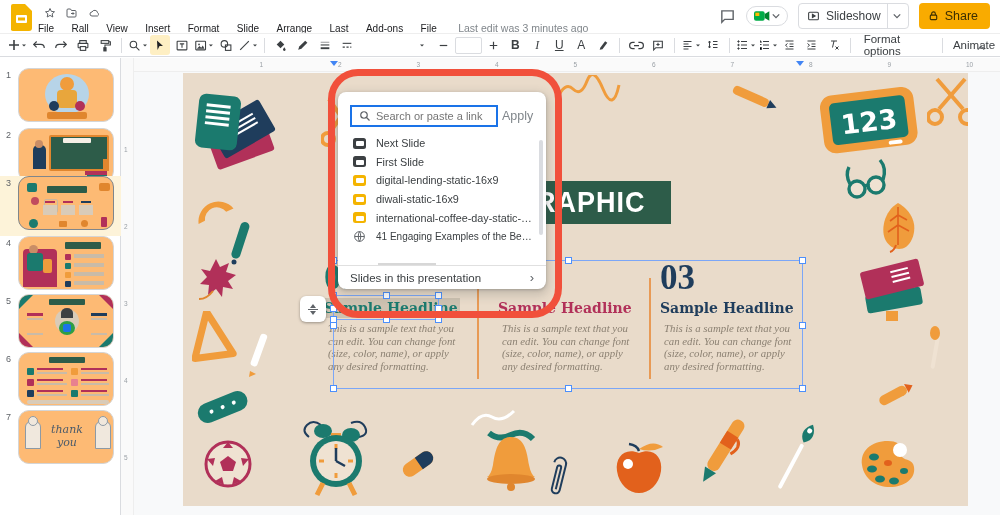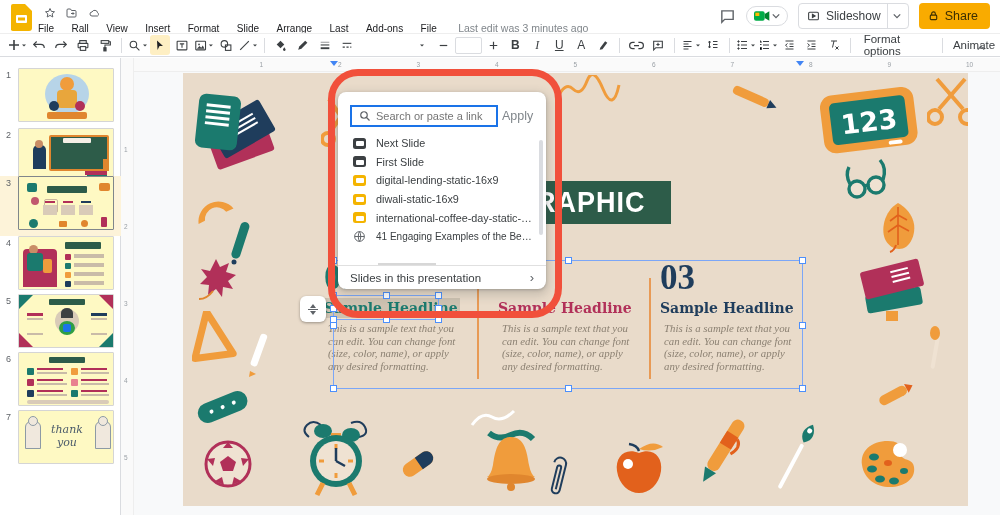--- a/index.html
+++ b/index.html
@@ -37,21 +37,21 @@
   .tletter.u{text-decoration:underline;}
   .fontsize-box{width:30px;height:15px;border:1px solid #dadce0;border-radius:2px;background:#fff;}
   .tb-collapse{position:absolute;right:8px;top:4px;}
 
   
   .main{position:absolute;left:0;top:58px;width:1000px;height:457px;}
   .filmstrip{position:absolute;left:0;top:0;width:121px;height:457px;background:#fff;border-right:1px solid #dadce0;box-sizing:border-box;}
   .thumbrow{position:absolute;left:0;width:121px;height:60px;}
   .thumbrow.selected{background:#fdf3d9;}
   .tnum{position:absolute;left:6px;top:2px;font-size:9px;color:#5f6368;}
-  .t{position:absolute;left:18px;top:0;width:96px;height:54px;background:#fef9c3;border:1px solid #d5d5d5;border-radius:1px;overflow:hidden;box-sizing:border-box;}
+  .t{position:absolute;left:18px;top:0;width:96px;height:54px;background:#fdba74;border:1px solid #d5d5d5;border-radius:11px;overflow:hidden;box-sizing:border-box;}
   .thumbrow.selected .t{border:1.5px solid #80868b;}
   .vruler{position:absolute;left:121px;top:0;width:13px;height:457px;background:#fafafa;border-right:1px solid #eee;box-sizing:border-box;}
   .vruler span{position:absolute;left:3px;font-size:6.5px;color:#9aa0a6;}
   .canvas{position:absolute;left:134px;top:0;width:866px;height:457px;background:#f8f9fa;}
   .hruler{position:absolute;left:0;top:0;width:866px;height:14px;background:#fafafa;border-bottom:1px solid #eee;box-sizing:border-box;}
   .hruler span{position:absolute;top:3px;font-size:6.5px;color:#9aa0a6;}
   .marker{position:absolute;top:8px;width:0;height:0;border-left:4px solid transparent;border-right:4px solid transparent;border-top:5px solid #4285f4;}
 
   
   .slide{position:absolute;left:49px;top:15px;width:785px;height:433px;background:#e9dbca;overflow:hidden;}

